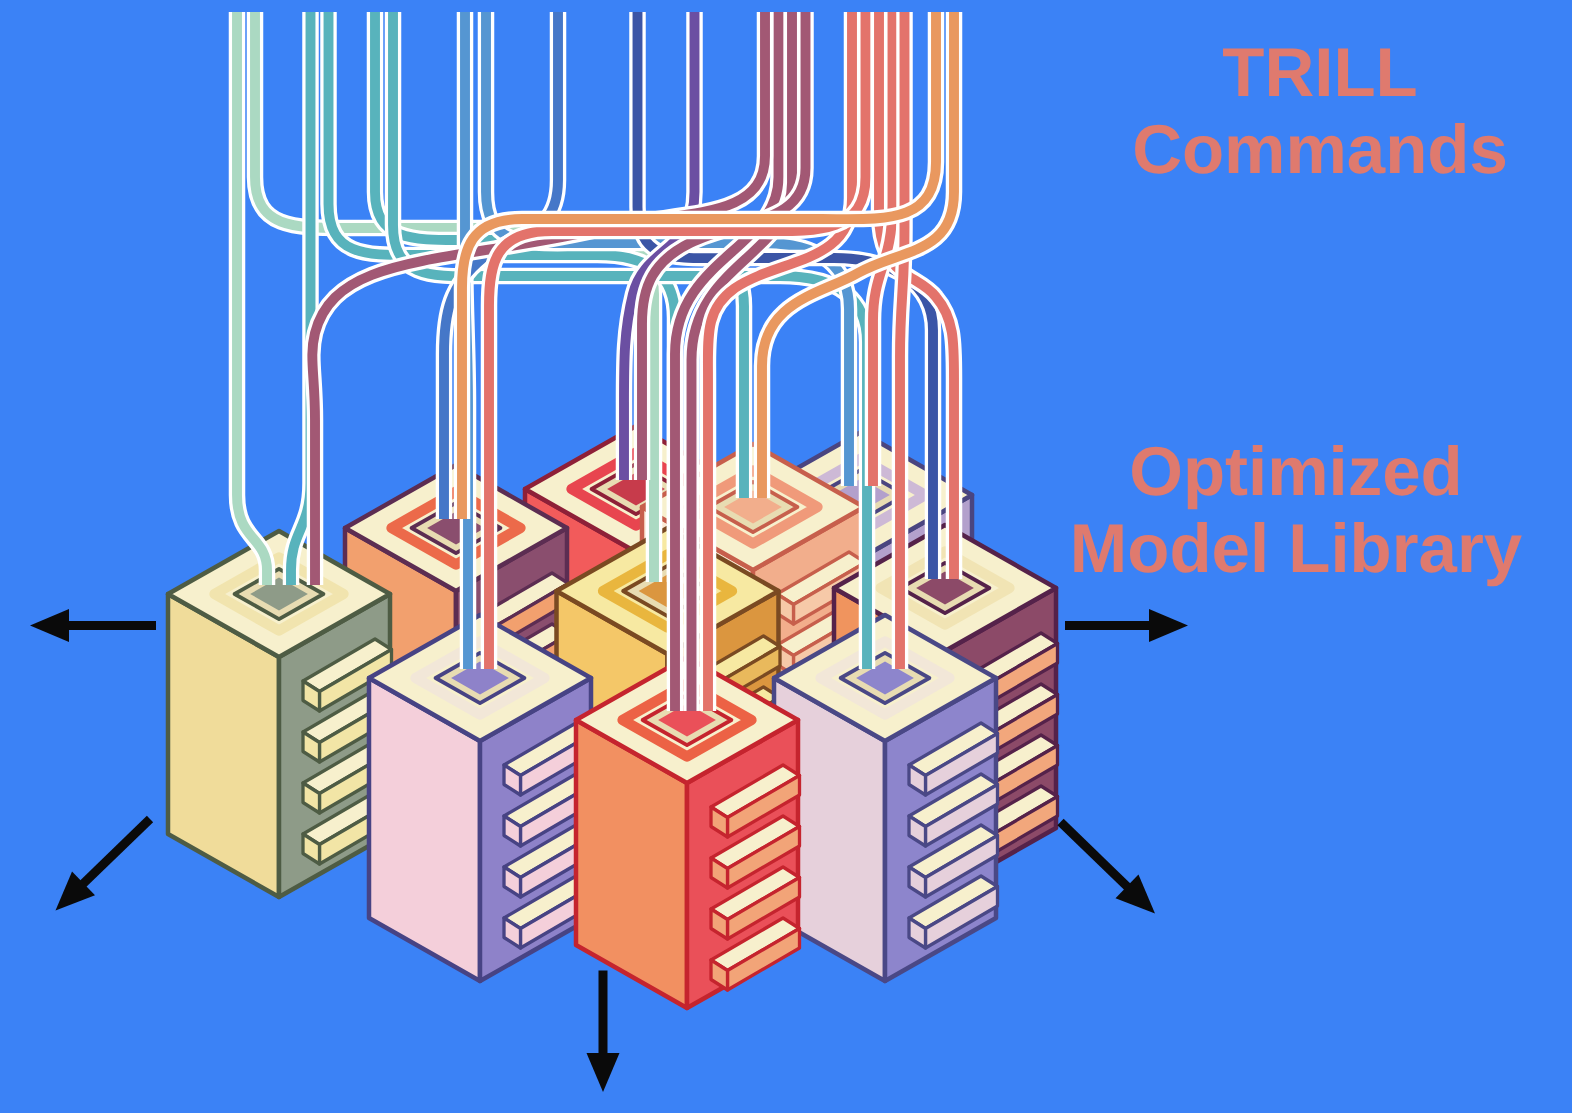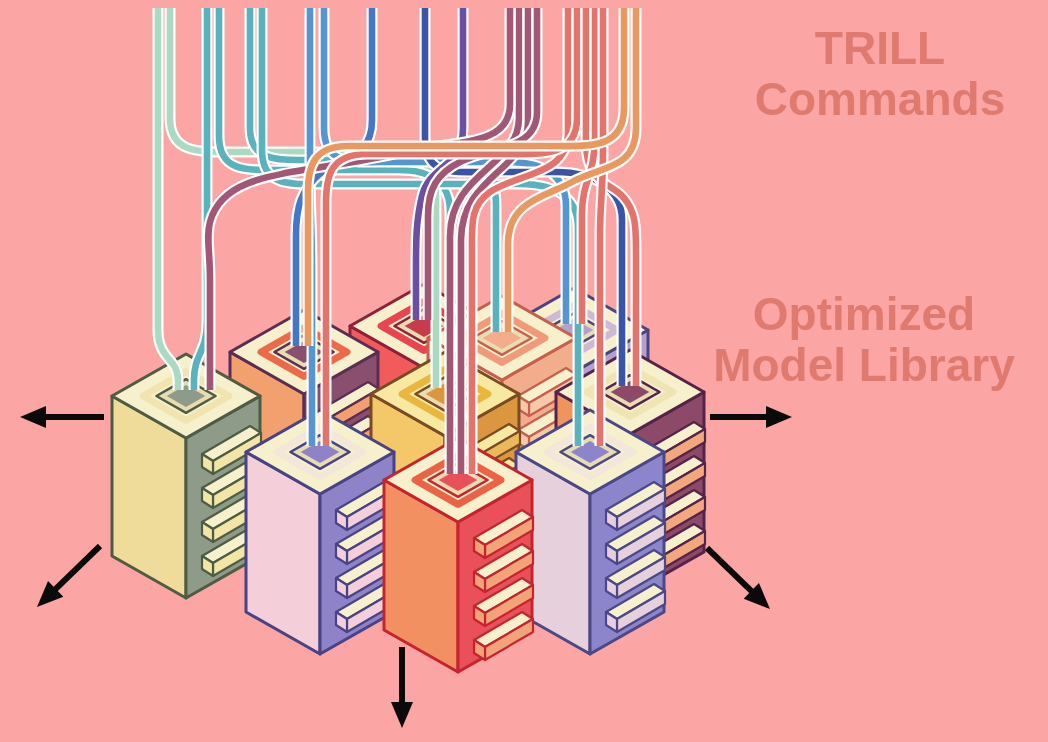--- a/index.html
+++ b/index.html
@@ -1,19 +1,19 @@
 <!DOCTYPE html>
 <html><head>
 <meta charset="utf-8">
 <style>
   html,body{margin:0;padding:0;background:#ffffff;}
   .stage{
     position:relative;
     width:1048px;height:742px;
-    background:#fca5a5;
+    background:#3b82f6;
     overflow:hidden;
     font-family:"Liberation Sans","DejaVu Sans",sans-serif;
   }
   svg{display:block;}
   .label-text{
     font-family:"Liberation Sans","DejaVu Sans",sans-serif;
     font-weight:bold;
     font-size:46px;
     text-anchor:middle;
   }

